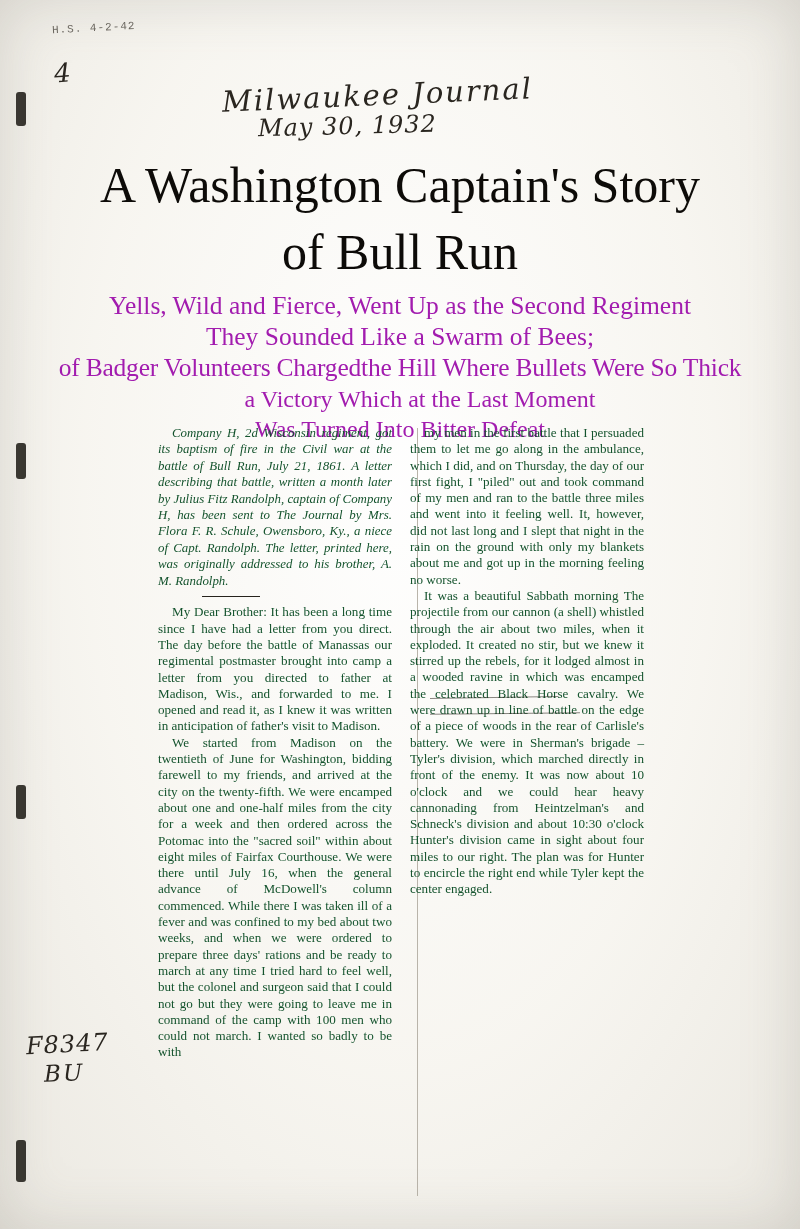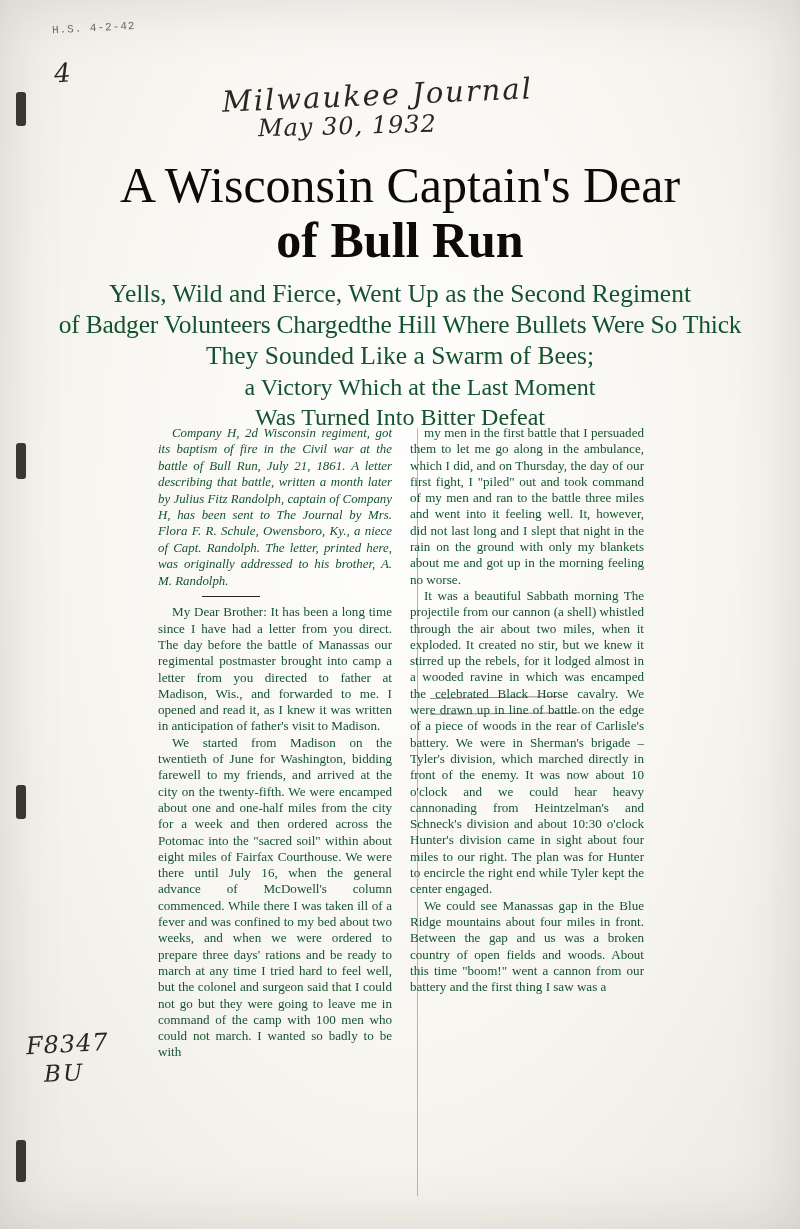--- a/index.html
+++ b/index.html
@@ -104,26 +104,25 @@
   .headline .h-main {
     font-family: "Liberation Serif", serif;
     font-size: 50px;
     line-height: 1.02;
     letter-spacing: 0px;
     color: #0d0b08;
     font-weight: 400;
   }
   .headline .h-main .l2 {
     display: block;
-    margin-top: 4px;
-    font-weight: bold;
+    margin-top: 16px;
   }
   .sub {
     font-family: "Liberation Serif", serif;
-    color: #14532d;
+    color: #a21caf;
     font-size: 25px;
     line-height: 1.22;
     margin-top: 12px;
   }
   .sub .s-line { display: block; white-space: nowrap; }
   .sub .s1 { font-size: 25.5px; }
   .sub .s2 { font-size: 25.5px; letter-spacing: -0.2px; }
   .sub .s3 { font-size: 25.5px; }
   .sub .s4 { font-size: 24px; margin-top: 2px; margin-left: 40px; }
   .sub .s5 { font-size: 24px; }
@@ -193,44 +192,43 @@
   <div class="hand hand-f8347">F8347</div>
   <div class="hand hand-bu">BU</div>
 
   <div class="punch p1"></div>
   <div class="punch p2"></div>
   <div class="punch p3"></div>
   <div class="punch p4"></div>
 
   <div class="headline">
     <div class="h-main">
-      <span class="l1">A Wisconsin Captain's Dear</span>
+      <span class="l1">A Washington Captain's Story</span>
       <span class="l2">of Bull Run</span>
     </div>
     <div class="sub">
       <span class="s-line s1">Yells, Wild and Fierce, Went Up as the Second Regiment</span>
+      <span class="s-line s3">They Sounded Like a Swarm of Bees;</span>
       <span class="s-line s2">of Badger Volunteers Chargedthe Hill Where Bullets Were So Thick</span>
-      <span class="s-line s3">They Sounded Like a Swarm of Bees;</span>
       <span class="s-line s4">a Victory Which at the Last Moment</span>
       <span class="s-line s5">Was Turned Into Bitter Defeat</span>
     </div>
   </div>
 
   <div class="col-rule"></div>
   <div class="columns">
     <div class="col">
       <p class="lead">Company H, 2d Wisconsin regiment, got its baptism of fire in the Civil war at the battle of Bull Run, July 21, 1861. A letter describing that battle, written a month later by Julius Fitz Randolph, captain of Company H, has been sent to The Journal by Mrs. Flora F. R. Schule, Owensboro, Ky., a niece of Capt. Randolph. The letter, printed here, was originally addressed to his brother, A. M. Randolph.</p>
       <div class="divider"></div>
       <p class="first">My Dear Brother: It has been a long time since I have had a letter from you direct. The day before the battle of Manassas our regimental postmaster brought into camp a letter from you directed to father at Madison, Wis., and forwarded to me. I opened and read it, as I knew it was written in anticipation of father's visit to Madison.</p>
       <p>We started from Madison on the twentieth of June for Washington, bidding farewell to my friends, and arrived at the city on the twenty-fifth. We were encamped about one and one-half miles from the city for a week and then ordered across the Potomac into the "sacred soil" within about eight miles of Fairfax Courthouse. We were there until July 16, when the general advance of McDowell's column commenced. While there I was taken ill of a fever and was confined to my bed about two weeks, and when we were ordered to prepare three days' rations and be ready to march at any time I tried hard to feel well, but the colonel and surgeon said that I could not go but they were going to leave me in command of the camp with 100 men who could not march. I wanted so badly to be with</p>
     </div>
     <div class="col">
       <p class="first">my men in the first battle that I persuaded them to let me go along in the ambulance, which I did, and on Thursday, the day of our first fight, I "piled" out and took command of my men and ran to the battle three miles and went into it feeling well. It, however, did not last long and I slept that night in the rain on the ground with only my blankets about me and got up in the morning feeling no worse.</p>
       <p>It was a beautiful Sabbath morning The projectile from our cannon (a shell) whistled through the air about two miles, when it exploded. It created no stir, but we knew it stirred up the rebels, for it lodged almost in a wooded ravine in which was encamped the celebrated Black Horse cavalry. We were drawn up in line of battle on the edge of a piece of woods in the rear of Carlisle's battery. We were in Sherman's brigade – Tyler's division, which marched directly in front of the enemy. It was now about 10 o'clock and we could hear heavy cannonading from Heintzelman's and Schneck's division and about 10:30 o'clock Hunter's division came in sight about four miles to our right. The plan was for Hunter to encircle the right end while Tyler kept the center engaged.</p>
-      <p>We could see Manassas gap in the Blue Ridge mountains about four miles in front. Between the gap and us was a broken country of open fields and woods. About this time "boom!" went a cannon from our battery and the first thing I saw was a</p>
     </div>
   </div>
 
   <div class="strike s-a"></div>
   <div class="strike s-b"></div>
 
   <div class="edge-shadow"></div>
 </div>
 
 </body></html>

